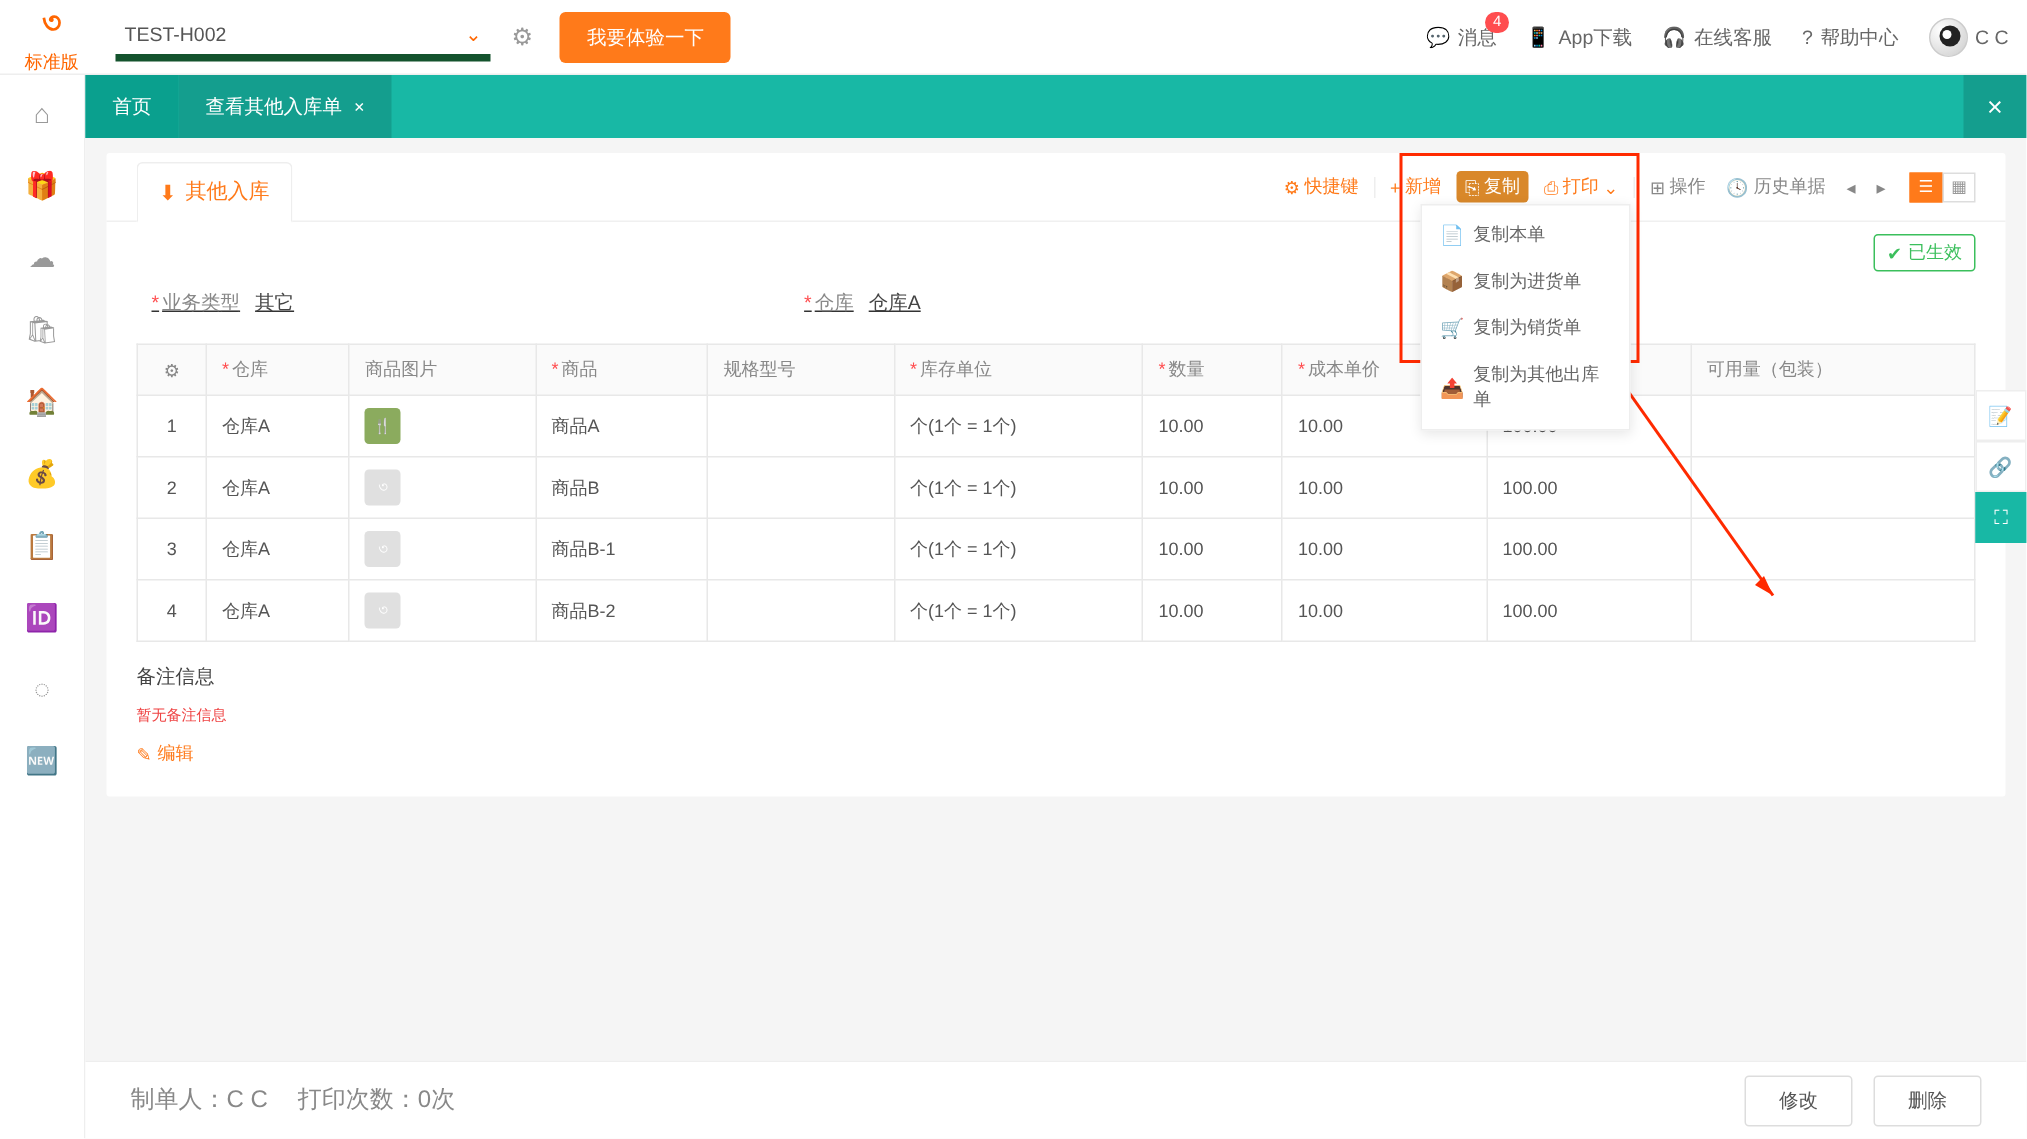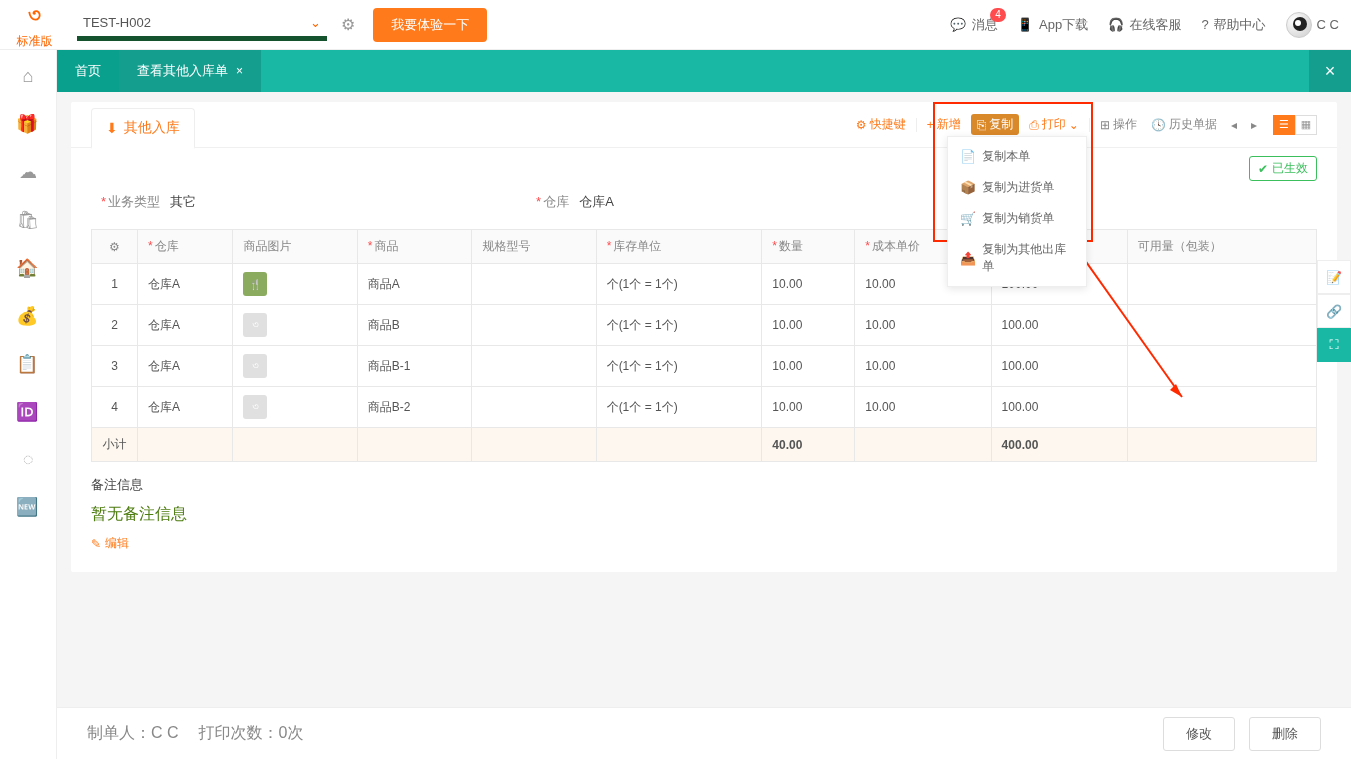--- a/index.html
+++ b/index.html
@@ -60,21 +60,21 @@
     
     .dropdown { position: absolute; right: 250px; top: 34px; width: 140px; background: #fff; border: 1px solid #eee; box-shadow: 0 2px 8px rgba(0,0,0,0.1); z-index: 10; padding: 4px 0; }
     .dd-item { display: flex; align-items: center; gap: 6px; padding: 7px 12px; font-size: 12px; color: #666; cursor: pointer; }
     .dd-item .ic { color: #ff8c1a; font-size: 13px; }
     
     
     .status-row { display: flex; justify-content: flex-end; padding: 8px 20px 0; }
     .status-badge { border: 1px solid #3bbf5c; color: #3bbf5c; border-radius: 3px; padding: 3px 8px; font-size: 12px; display: flex; align-items: center; gap: 4px; }
     
     
-    .info-row { display: flex; padding: 12px 30px 18px; gap: 340px; }
+    .info-row { display: flex; padding: 12px 30px 18px; gap: 340px; text-decoration: underline; }
     .info-item { display: flex; align-items: center; gap: 10px; font-size: 13px; }
     .req { color: #ff4d4f; margin-right: 2px; }
     .info-label { color: #888; }
     .info-val { color: #444; }
     
     
     .tbl-wrap { padding: 0 20px; }
     table { width: 100%; border-collapse: collapse; font-size: 12px; }
     th, td { border: 1px solid #e8e8e8; padding: 8px 10px; text-align: left; color: #555; }
     th { background: #fafafa; color: #888; font-weight: normal; }
@@ -83,21 +83,21 @@
     .gear-th { width: 46px; text-align: center; }
     .img-cell { display: inline-flex; width: 24px; height: 24px; border-radius: 3px; align-items: center; justify-content: center; color: #fff; font-size: 10px; }
     .img-g { background: #8bab5e; }
     .img-w { background: #e0e0e0; }
     .subtotal td { background: #fdf7ef; font-weight: bold; color: #555; }
     .subtotal .lbl { text-align: center; font-weight: normal; }
     
     
     .remark-sec { padding: 14px 20px 20px; }
     .remark-title { font-size: 13px; color: #444; margin-bottom: 10px; }
-    .remark-empty { color: #4d7c0f; font-size: 16px; margin-bottom: 10px; }
+    .remark-empty { color: #ef4444; font-size: 10px; margin-bottom: 10px; }
     .edit-link { color: #ff7a1a; font-size: 12px; cursor: pointer; display: flex; align-items: center; gap: 4px; }
     
     
     .footer { position: absolute; left: 0; right: 0; bottom: 0; height: 52px; background: #fff; border-top: 1px solid #eee; display: flex; align-items: center; padding: 0 30px; }
     .footer-info { color: #888; font-size: 16px; display: flex; gap: 20px; }
     .footer-btns { margin-left: auto; display: flex; gap: 14px; }
     .footer-btns button { border: 1px solid #ddd; background: #fff; padding: 7px 22px; border-radius: 3px; font-size: 13px; color: #555; cursor: pointer; }
     
     
     .right-float { position: absolute; right: 0; top: 260px; width: 34px; display: flex; flex-direction: column; }
@@ -319,32 +319,20 @@
               <td>仓库A</td>
               <td><span class="img-cell img-w">৩</span></td>
               <td>商品B-2</td>
               <td></td>
               <td>个(1个 = 1个)</td>
               <td>10.00</td>
               <td>10.00</td>
               <td>100.00</td>
               <td></td>
             </tr>
-            <tr class="subtotal">
-              <td class="lbl">小计</td>
-              <td></td>
-              <td></td>
-              <td></td>
-              <td></td>
-              <td></td>
-              <td>40.00</td>
-              <td></td>
-              <td>400.00</td>
-              <td></td>
-            </tr>
           </tbody>
       </table>
     </div>
 
     <div class="remark-sec">
       <div class="remark-title">备注信息</div>
       <div class="remark-empty">暂无备注信息</div>
       <div class="edit-link">
           <span>✎</span>
           <span>编辑</span>

